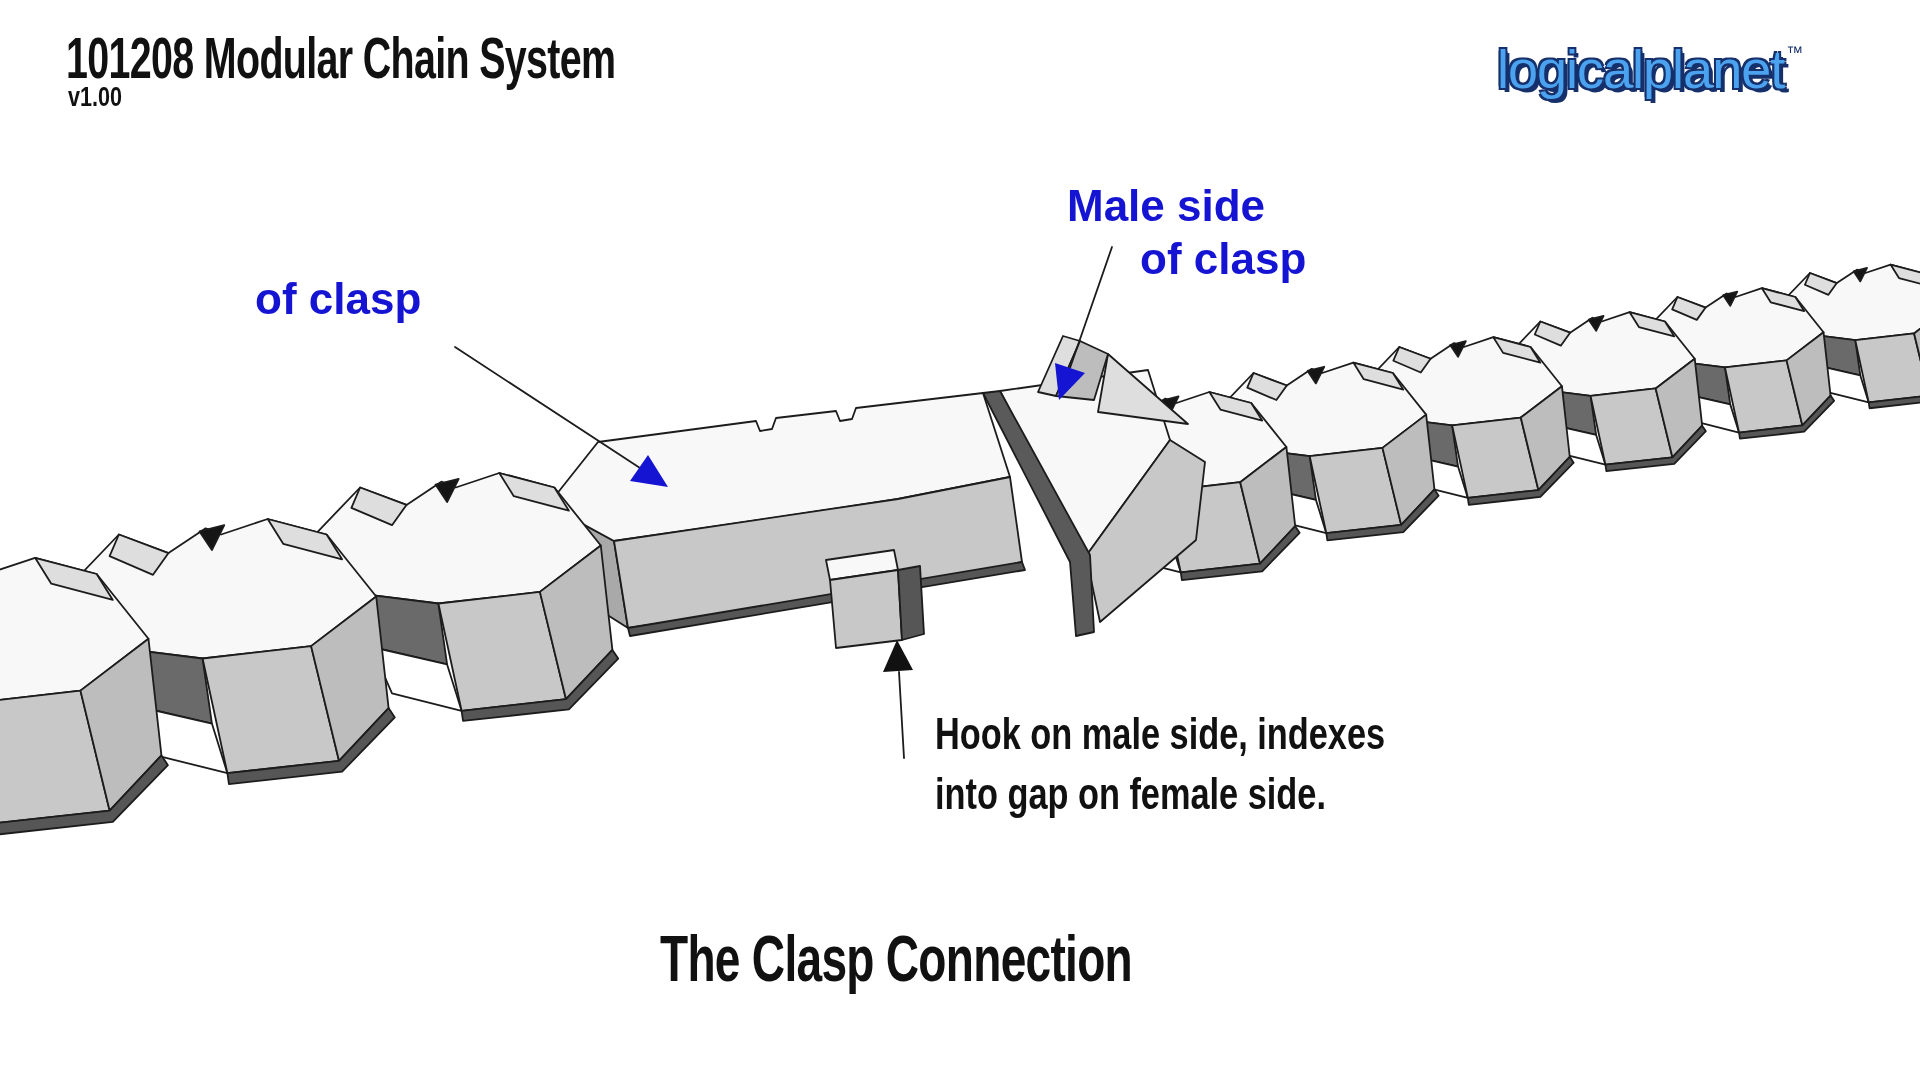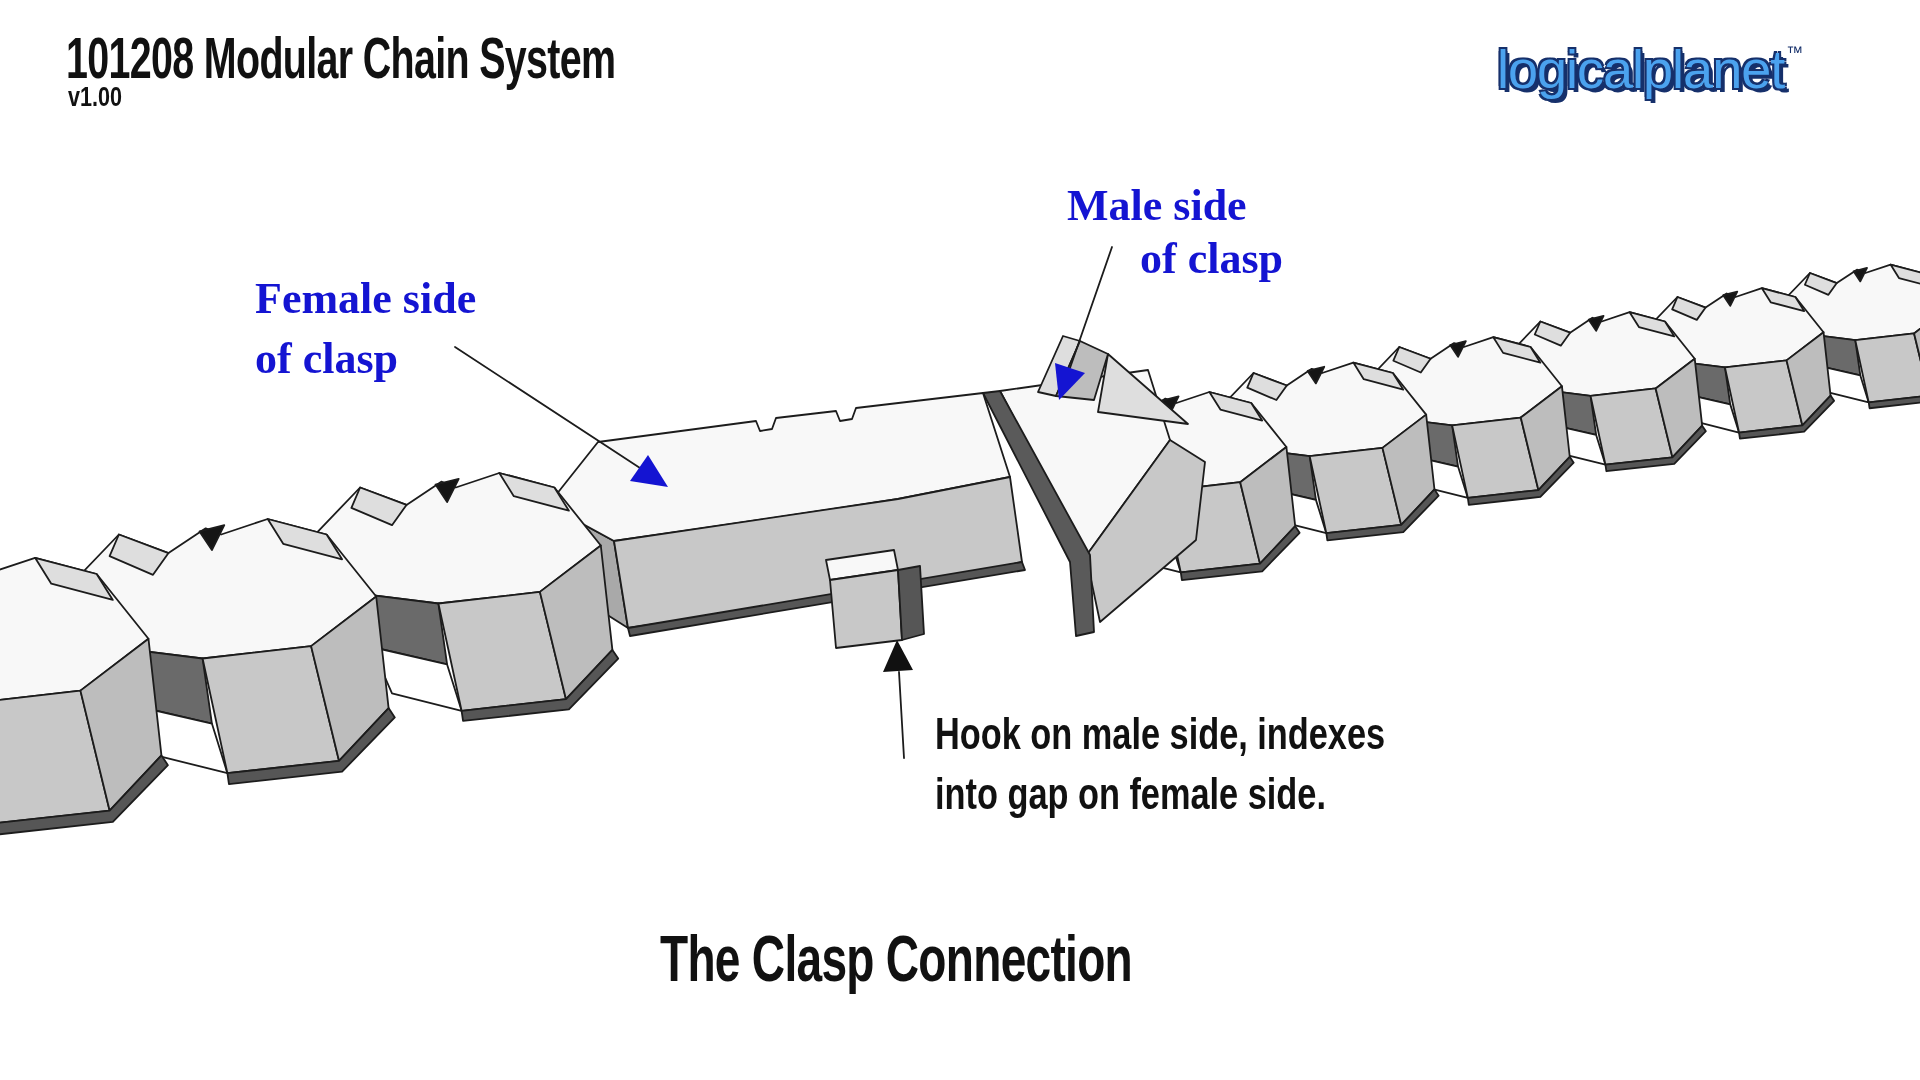--- a/index.html
+++ b/index.html
@@ -33,21 +33,21 @@
        4px  4px 0 var(--logo_outline,#16306b);
   }
   .logo .tm{
     font-size:17px;color:var(--logo_outline,#16306b);
     position:relative;top:-30px;left:2px;text-shadow:none;letter-spacing:0;
   }
   
   .ann{
     font-size:44px;font-weight:bold;line-height:60px;white-space:nowrap;
   }
-  .ann.blue{color:var(--annotation_blue,#1414d2);font-family:Liberation Serif, serif;}
+  .ann.blue{color:var(--annotation_blue,#1414d2);}
   .ann.black{color:var(--text_black,#111);}
   .female-label{left:255px;top:269px;}
   .male-line1{left:1067px;top:176px;}
   .male-line2{left:1140px;top:229px;}
   .hook-label{left:935px;top:704px;transform:scaleX(0.78);transform-origin:left top;}
   .footer-caption{
     left:660px;top:924px;font-size:64px;font-weight:bold;line-height:70px;
     letter-spacing:-1px;transform:scaleX(0.72);transform-origin:left top;
     white-space:nowrap;color:var(--text_black,#111);
   }
@@ -145,21 +145,20 @@
     <polygon class="head-black" points="897,640 913,670 883,672"></polygon>
   </g>
 </svg>
 
 <div class="abs hdr-title">101208 Modular Chain System</div>
 <div class="abs hdr-version">v1.00</div>
 
 <div class="abs logo"><span>logicalplanet</span><span class="tm">™</span></div>
 
 <div class="abs ann blue female-label">
-  <div>Female side</div>
   <div>of clasp</div>
 </div>
 <div class="abs ann blue male-line1">Male side</div>
 <div class="abs ann blue male-line2">of clasp</div>
 
 <div class="abs ann black hook-label">
   <div>Hook on male side, indexes</div>
   <div>into gap on female side.</div>
 </div>
 

